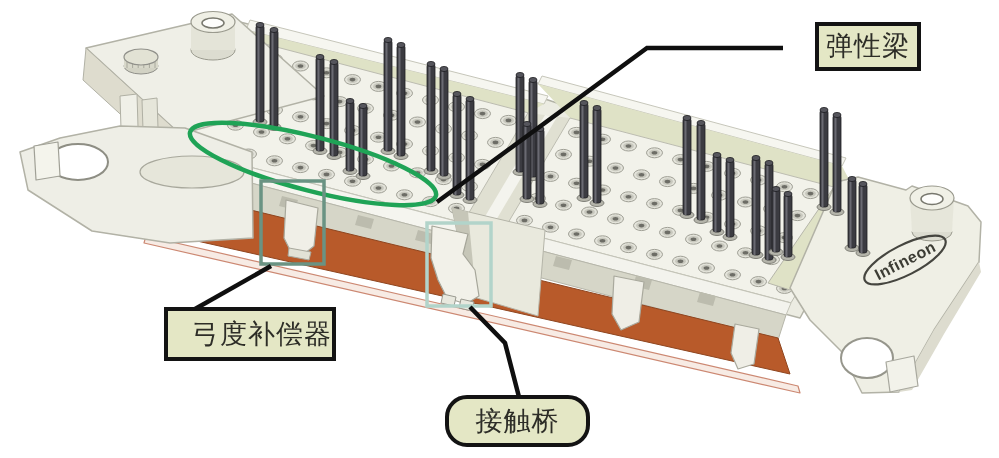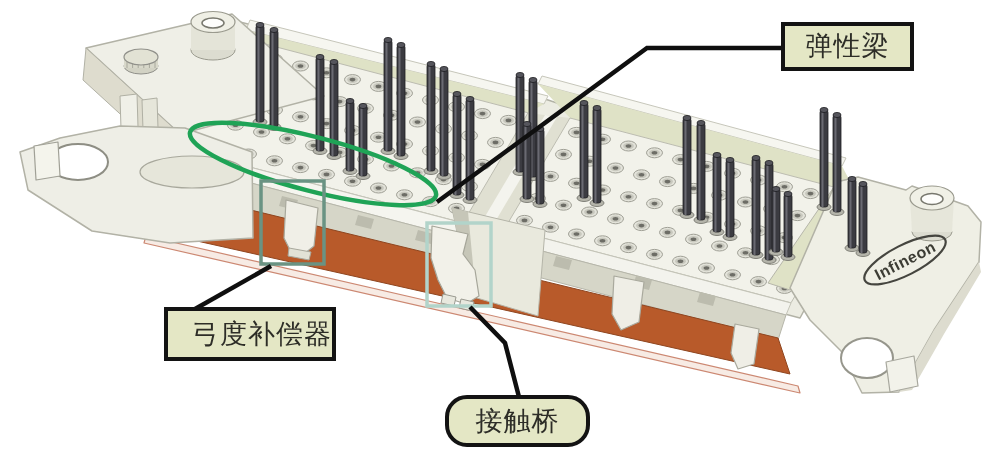--- a/index.html
+++ b/index.html
@@ -540,21 +540,21 @@
     <g id="annot-layer" fill="none">
       <ellipse cx="313" cy="164" rx="127" ry="27" transform="rotate(14.5 313 164)" style="stroke:var(--highlight-green);stroke-width:4.5"></ellipse>
       <rect x="261" y="181" width="63" height="83" style="stroke:var(--highlight-teal-dark);stroke-width:3.5"></rect>
       <rect x="427" y="223" width="64" height="83" style="stroke:var(--highlight-teal-light);stroke-width:3.5"></rect>
       <polyline points="437,202 647,48 783,48" style="stroke:var(--leader-line);stroke-width:4.5"></polyline>
       <polyline points="271,266 195,309" style="stroke:var(--leader-line);stroke-width:4.5"></polyline>
       <polyline points="470,307 505,343 519,397" style="stroke:var(--leader-line);stroke-width:4.5"></polyline>
     </g>
   </svg>
 
-  <div class="label-box" style="left:781px;top:22px;width:133px;height:49px;">
+  <div class="label-box" style="left:815px;top:22px;width:106px;height:49px;">
     <span>弹性梁</span>
   </div>
 
   <div class="label-box" style="left:164px;top:307px;width:172px;height:54px;padding-left:24px;">
     <span>弓度补偿器</span>
   </div>
 
   <div class="label-box" style="left:445px;top:395px;width:145px;height:52px;border-radius:22px;">
     <span>接触桥</span>
   </div>

